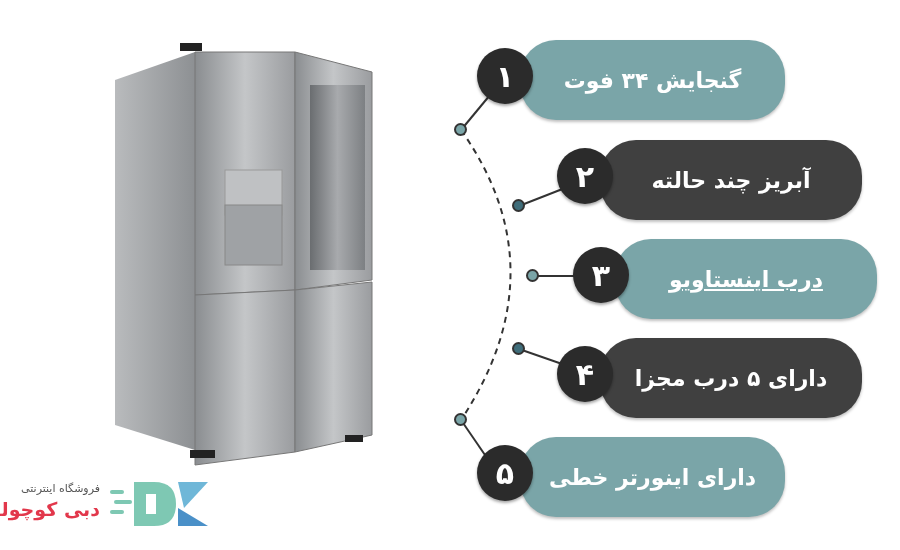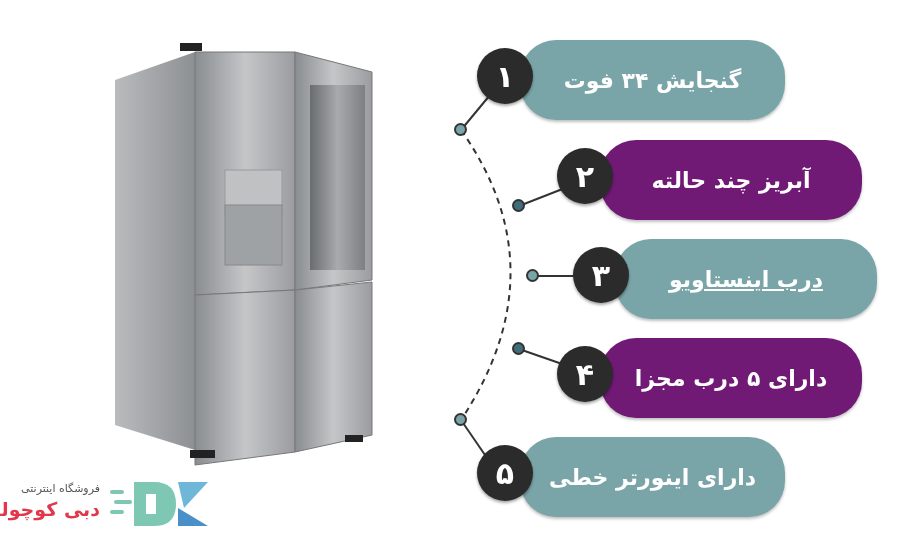--- a/index.html
+++ b/index.html
@@ -1,20 +1,20 @@
 <!DOCTYPE html>
 <html><head>
 <meta charset="utf-8">
 <style>
   html,body{margin:0;padding:0;}
   body{width:900px;height:550px;background:#ffffff;position:relative;overflow:hidden;font-family:"DejaVu Sans",sans-serif;}
   .fridge{position:absolute;left:110px;top:40px;width:270px;height:430px;}
   .pill{position:absolute;height:80px;border-radius:36px;box-shadow:0 2px 3px rgba(0,0,0,0.25);display:flex;align-items:center;justify-content:center;color:#ffffff;font-size:22px;font-weight:bold;direction:rtl;}
   .pill.light{background:#7aa5a8;}
-  .pill.dark{background:#701a75;}
+  .pill.dark{background:#404040;}
   .badge{position:absolute;width:56px;height:56px;border-radius:50%;background:#2b2b2b;color:#fff;font-size:30px;font-weight:bold;display:flex;align-items:center;justify-content:center;box-shadow:0 2px 3px rgba(0,0,0,0.35);}
   .node{position:absolute;width:13px;height:13px;border-radius:50%;border:2px solid #333;box-sizing:border-box;}
   .node.light{background:#7aa5a8;}
   .node.dark{background:#3f6d7a;}
   svg.lines{position:absolute;left:0;top:0;}
   .logo{position:absolute;left:10px;top:476px;width:200px;height:56px;}
   .logo-sub{position:absolute;right:110px;top:6px;font-size:11px;color:#555;direction:rtl;white-space:nowrap;}
   .logo-main{position:absolute;right:110px;top:22px;font-size:19px;font-weight:bold;color:#e2374b;direction:rtl;white-space:nowrap;}
 </style>
 </head>

